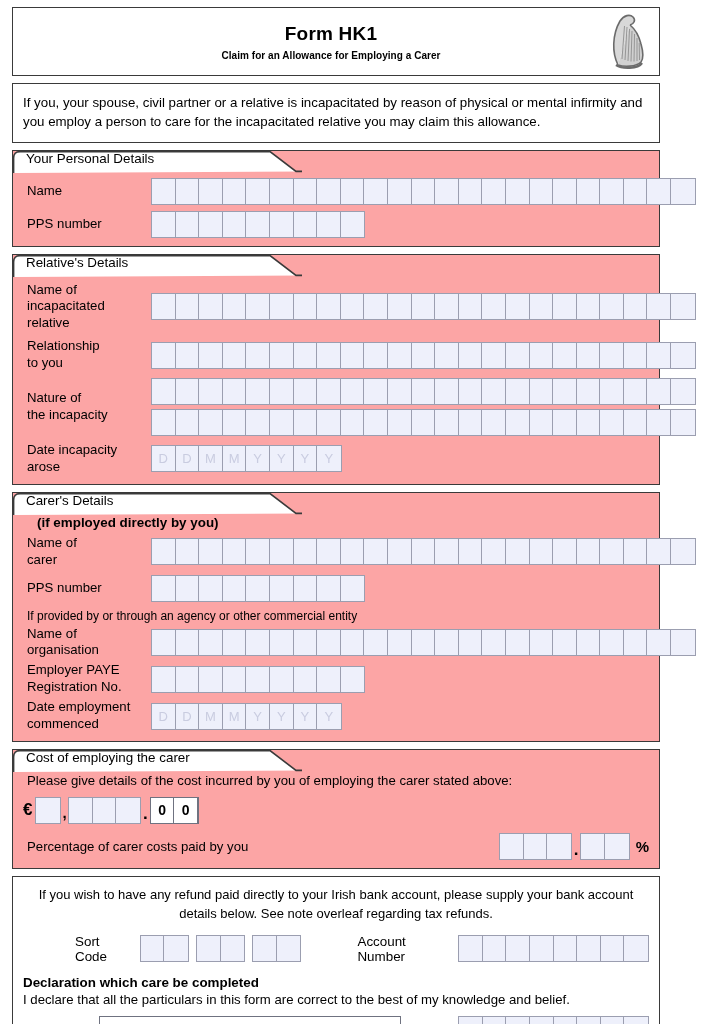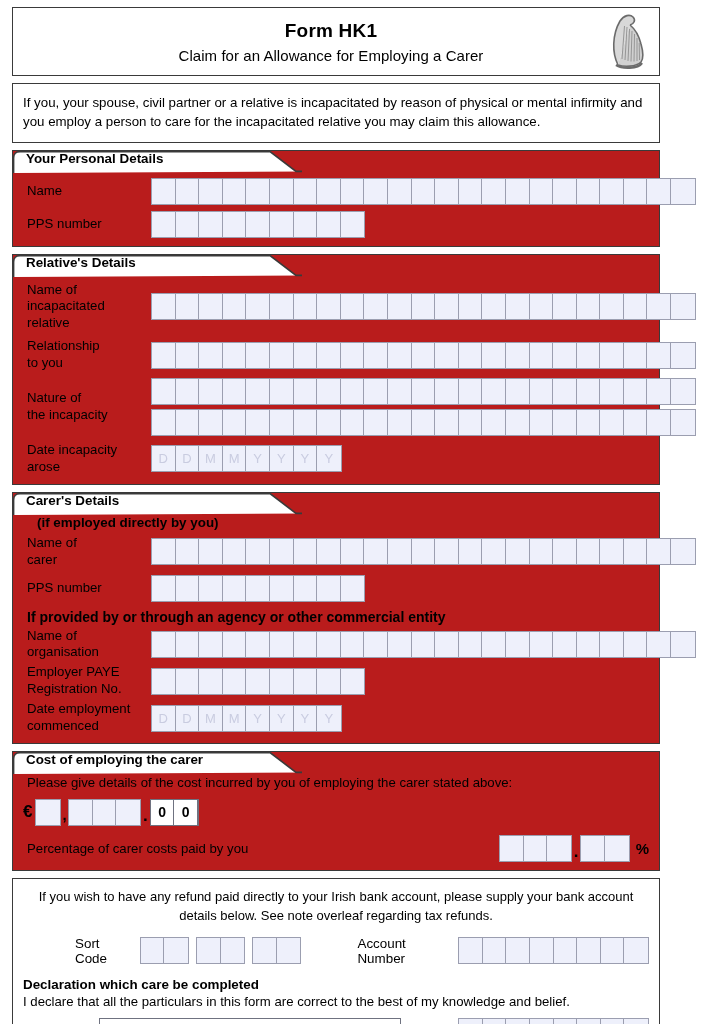--- a/index.html
+++ b/index.html
@@ -45,22 +45,22 @@
     width: 100%;
     padding-right: 10px;
   }
   .form-title {
     font-size: 19px;
     font-weight: bold;
     letter-spacing: 0.2px;
     line-height: 1.25;
   }
   .form-subtitle {
-    font-size: 15px;
-    font-weight: normal;
+    font-size: 10px;
+    font-weight: bold;
     margin-top: 4px;
     letter-spacing: 0.05px;
   }
   .harp-wrap {
     position: absolute;
     right: 8px;
     top: 3px;
     width: 46px;
     height: 62px;
     display: flex;
@@ -77,39 +77,39 @@
   }
 
   
   .section {
     margin-top: 7px;
     position: relative;
   }
   .section-body {
     border: 1.6px solid #3a3a3a;
     box-sizing: border-box;
-    background: #b91c1c;
+    background: #fca5a5;
     padding: 0 10px 8px 10px;
   }
   
   .tab {
     position: absolute;
     left: 0;
     top: 0;
     height: 21px;
     z-index: 3;
     pointer-events: none;
   }
   .tab svg { display: block; }
   .tab-label {
     position: absolute;
     left: 14px;
     top: 1px;
     font-size: 13.4px;
-    font-weight: bold;
+    font-weight: normal;
     white-space: nowrap;
     z-index: 4;
   }
   .tab-label2 {
     font-size: 13.4px;
     font-weight: bold;
     padding-left: 14px;
     line-height: 18px;
   }
   
@@ -124,22 +124,22 @@
   .row.tight { margin-top: 3px; }
   .row-label {
     font-size: 13.2px;
     line-height: 1.28;
     width: 128px;
     flex: 0 0 128px;
     padding-left: 4px;
     box-sizing: border-box;
   }
   .bold-line {
-    font-size: 14px;
-    font-weight: bold;
+    font-size: 12px;
+    font-weight: normal;
     padding-left: 4px;
     margin-top: 7px;
   }
 
   
   .comb {
     display: flex;
     border: 1.3px solid #9b9eb0;
     box-sizing: border-box;
     background: #eef0fb;

